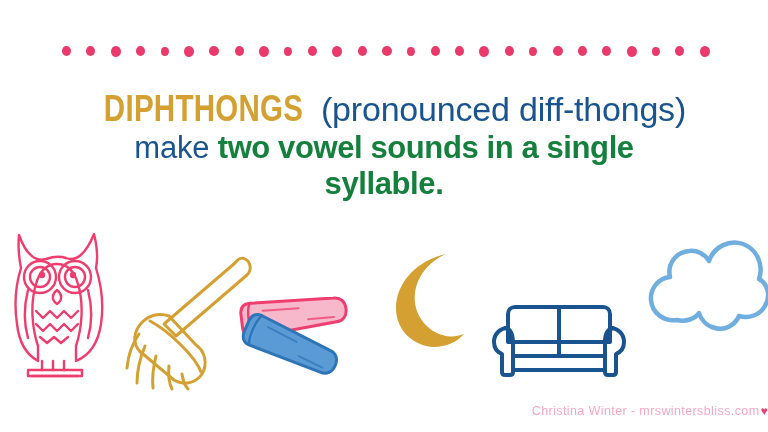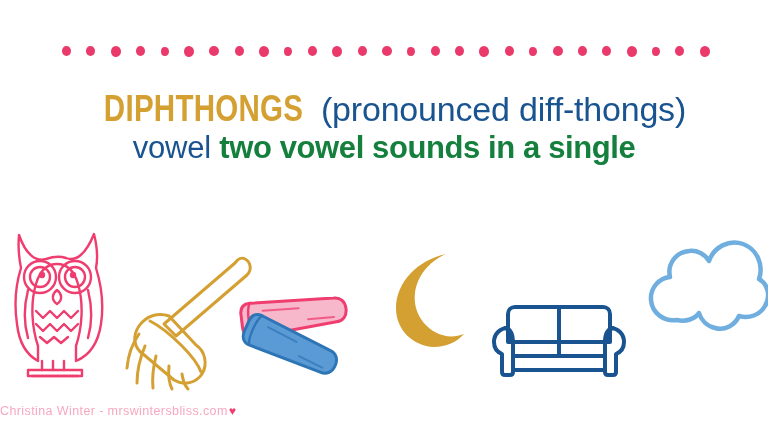--- a/index.html
+++ b/index.html
@@ -87,21 +87,21 @@
   .illus-moon   { left: 376px; top: 252px; }
   .illus-couch  { left: 486px; top: 304px; }
   .illus-cloud  { left: 644px; top: 232px; }
 
   
   .credit {
     position: absolute;
     bottom: 14px;
     left: 0;
     width: 768px;
-    text-align: left;
+    text-align: right;
     font-size: 12.5px;
     color: #F7A8C0;
     letter-spacing: 0.4px;
     white-space: nowrap;
   }
   .credit .heart {
     color: #EE3D6E;
     font-size: 12px;
     margin-left: 1px;
   }
@@ -137,21 +137,24 @@
   <span class="dot"></span>
   <span class="dot"></span>
   <span class="dot"></span>
 </div>
 
 <div class="headline">
   <span class="hl-line l1">
     <span class="word-gold">DIPHTHONGS</span><span class="txt-blue">(pronounced diff-thongs)</span>
   </span>
   <span class="hl-line l2">
-    <span class="txt-blue">vowel </span><span class="txt-blue-bold">two vowel sounds in a single</span>
+    <span class="txt-blue">make </span><span class="txt-blue-bold">two vowel sounds in a single</span>
+  </span>
+  <span class="hl-line l3">
+    <span class="txt-blue-bold">syllable.</span>
   </span>
 </div>
 
 <div class="illus illus-owl">
   <svg width="106" height="150" viewBox="0 0 106 150" fill="none" stroke="#EE3D6E" stroke-width="2.4" stroke-linecap="round" stroke-linejoin="round">
 
     <path d="M13 7 C20 27, 30 34, 40 31 C46 29, 54 28, 60 30 C70 34, 80 26, 88 6
              C91 18, 92 30, 90 40
              C95 56, 98 76, 95 96
              C92 116, 82 128, 70 133

